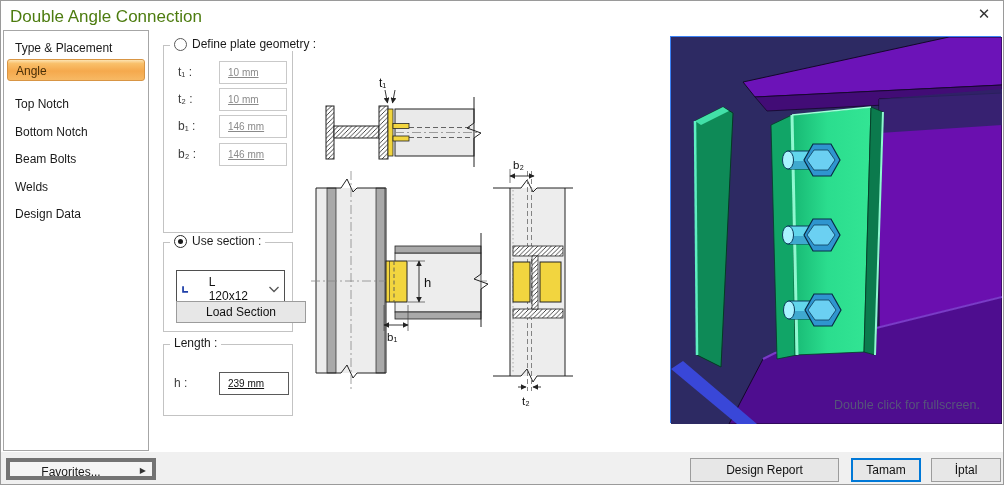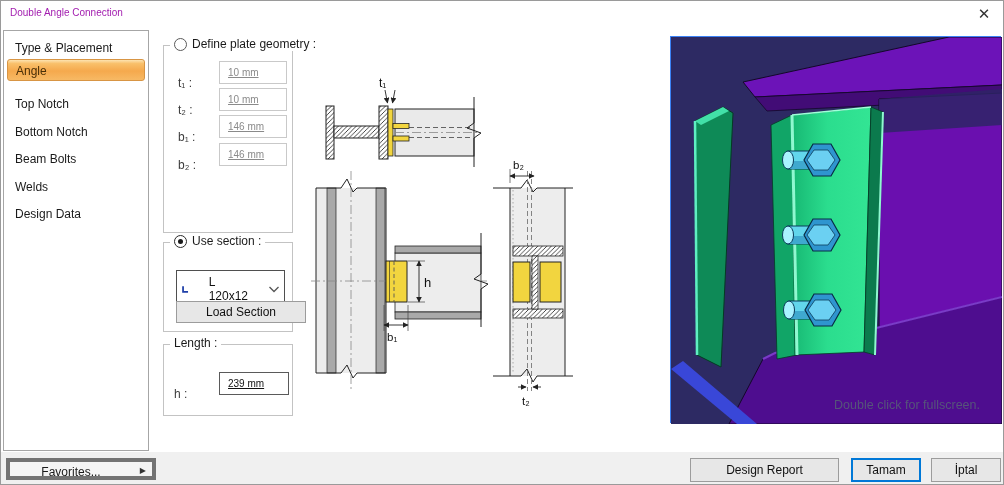--- a/index.html
+++ b/index.html
@@ -3,21 +3,21 @@
 <meta charset="utf-8">
 <style>
   * { box-sizing: border-box; margin: 0; padding: 0; }
   html,body { width:1004px; height:485px; }
   body {
     font-family: "Liberation Sans", "DejaVu Sans", sans-serif;
     font-size: 12px; color:#1a1a1a; background:#fff;
   }
   .dialog { position:relative; width:1004px; height:485px; background:#fff; overflow:hidden; border:1px solid #9a9a9a; }
 
-  .title { position:absolute; left:9px; top:6px; font-size:10px; color:#a21caf; }
+  .title { position:absolute; left:9px; top:6px; font-size:17px; color:#4d7c0f; }
   .close-btn { position:absolute; right:8px; top:2px; width:22px; height:22px; text-align:center;
     line-height:22px; font-size:15px; color:#333; cursor:pointer; }
 
   
   .sidebar { position:absolute; left:2px; top:29px; width:146px; height:421px;
     border:1px solid #a6a6a6; background:#fff; }
   .side-item { position:absolute; left:3px; width:138px; height:22px; line-height:22px;
     padding-left:8px; color:#1a1a1a; cursor:pointer; }
   .side-item.selected {
     background:linear-gradient(#fde3b0, #f9c06a 18%, #f5a94d 55%, #f7b964);
@@ -27,21 +27,21 @@
   
   .groupbox { position:absolute; border:1px solid #c3c3c3; background:#fff; }
   .group-head { position:absolute; top:-9px; left:6px; background:#fff; padding:0 4px;
     display:flex; align-items:center; gap:5px; white-space:nowrap; }
   .radio { width:13px; height:13px; border:1px solid #5a5a5a; border-radius:50%;
     background:#fff; position:relative; flex:0 0 13px; cursor:pointer; }
   .radio.checked { border-color:#2a2a2a; }
   .radio.checked::after { content:""; position:absolute; left:3px; top:3px; width:5px; height:5px;
     border-radius:50%; background:#1a1a1a; }
   .field-row { position:absolute; height:23px; }
-  .field-label { position:absolute; left:0; top:15px; color:#3c3c3c; }
+  .field-label { position:absolute; left:0; top:4px; color:#3c3c3c; }
   .tinput { position:absolute; height:23px; width:68px; border:1px solid #7a7a7a;
     background:#fff; font-family:inherit; font-size:10px; padding:0 0 0 8px; color:#111;text-decoration:underline; }
   .tinput:disabled { color:#8a8a8a; border-color:#c9c9c9; background:#fff; }
 
   .combo { position:absolute; left:12px; top:27px; width:109px; height:38px; border:1px solid #4f4f4f;
     background:#fff; display:flex; align-items:center; gap:20px; padding:0 4px; cursor:pointer; }
   .combo-text { flex:1; color:#111; }
   .combo-chev { color:#666; flex:0 0 12px; }
   .btn { border:1px solid #9c9c9c; background:#e7e7e7; font-family:inherit; font-size:12px;
     color:#111; cursor:pointer; }

